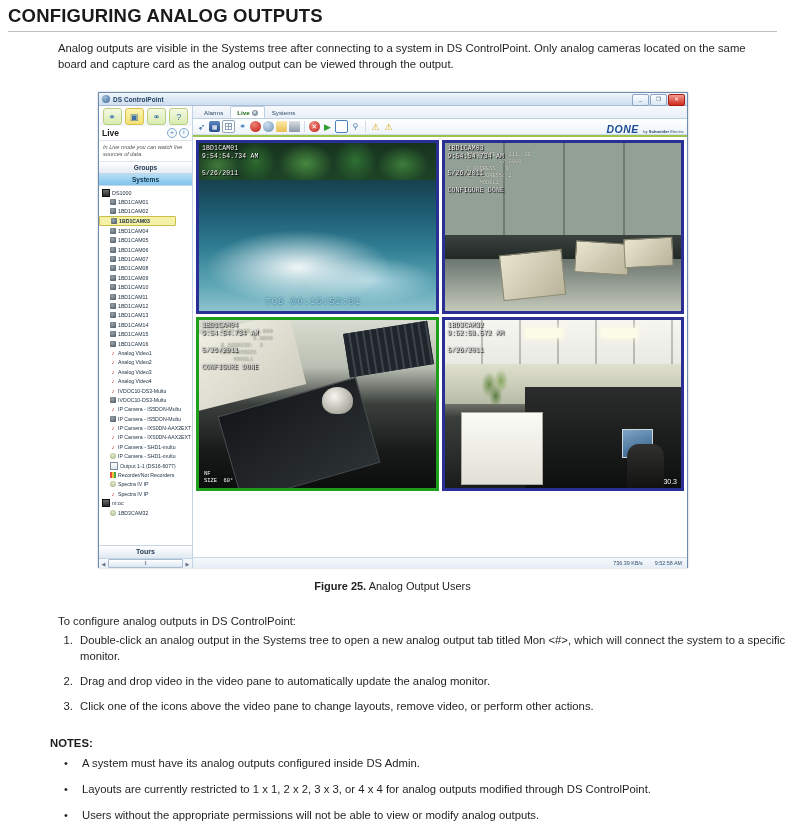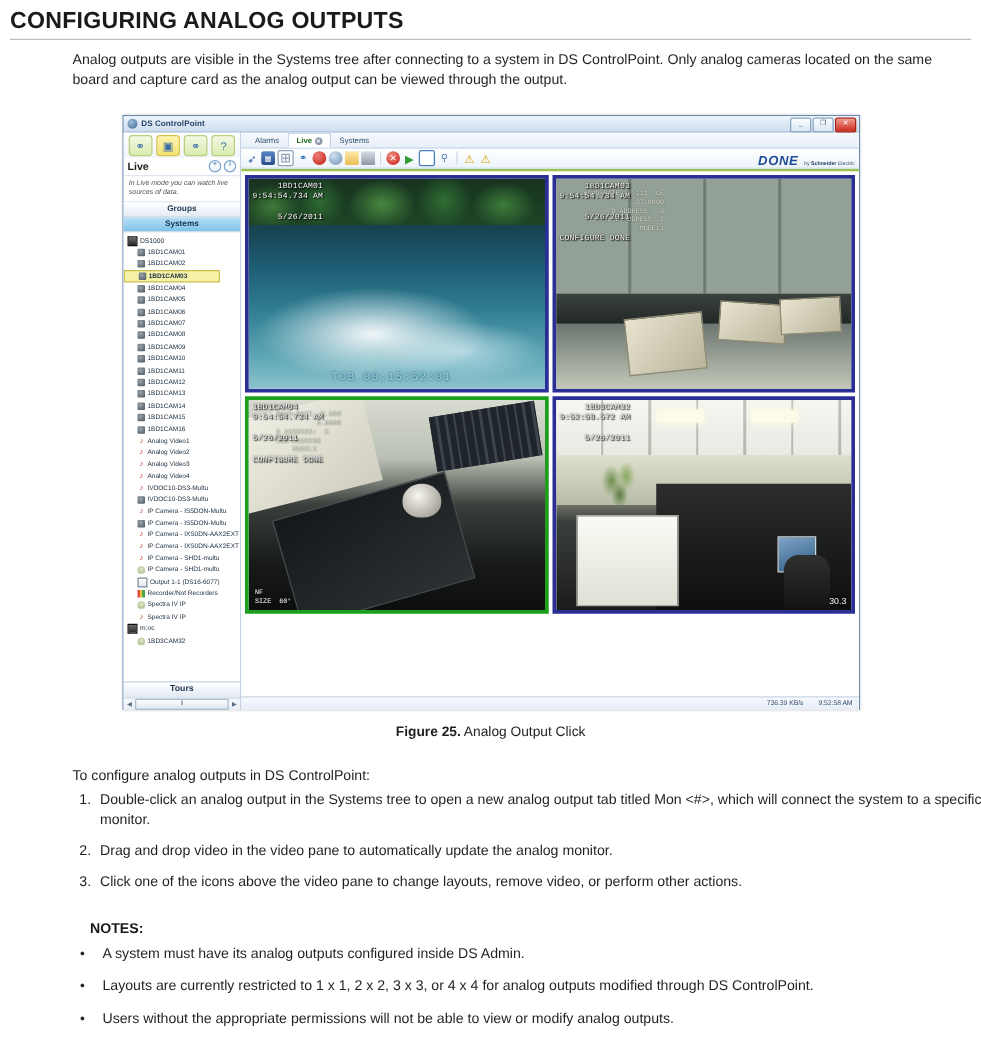--- a/index.html
+++ b/index.html
@@ -222,21 +222,21 @@
   .video-area{
     flex:1;background:#ffffff;padding:3px;box-sizing:border-box;
     display:flex;flex-direction:column;gap:3px;
     border-top:2px solid #9ec24e;
   }
   .vrow{display:flex;gap:3px;height:174px;}
   .vcell{
     flex:1;position:relative;overflow:hidden;
     box-sizing:border-box;
   }
-  .vcell.b-blue{border:3px solid #2a2f96;text-align:right;}
+  .vcell.b-blue{border:3px solid #2a2f96;}
   .vcell.b-green{border:3px solid #1d9e1d;}
   .vfeed{position:absolute;inset:0;}
   .osd{
     position:absolute;left:3px;top:2px;z-index:4;
     font-family:"Liberation Mono", monospace;
     font-size:6.4px;line-height:8.4px;color:#ffffff;
     text-shadow:0 0 1px #000,1px 1px 1px #000;
     letter-spacing:.2px;white-space:pre;
   }
   .osd2{
@@ -377,21 +377,21 @@
   .caption b{font-weight:bold;}
   .lead{
     position:absolute;left:58px;top:615px;font-size:11.3px;color:#231f20;
   }
   ol.steps{
     position:absolute;left:58px;top:632px;width:712px;margin:0;padding-left:18px;
     font-size:11.3px;line-height:16px;color:#231f20;
   }
   ol.steps li{margin-bottom:9px;padding-left:4px;}
   .notes-h{
-    position:absolute;left:72px;top:737px;font-size:11.3px;font-weight:bold;color:#1a1a1a;
+    position:absolute;left:50px;top:737px;font-size:11.3px;font-weight:bold;color:#1a1a1a;
   }
   ul.notes{
     position:absolute;left:58px;top:755px;width:712px;margin:0;padding-left:24px;
     font-size:11.3px;line-height:16px;color:#231f20;list-style:none;
   }
   ul.notes li{margin-bottom:10px;position:relative;}
   ul.notes li:before{
     content:"\2022";position:absolute;left:-18px;top:0;font-size:11px;color:#231f20;
   }
 </style>
@@ -697,21 +697,21 @@
       <div class="statusbar">
         <span>736.39 KB/s</span>
         <span>9:52:58 AM</span>
       </div>
     </div>
   </div>
 </div>
 
 <div class="caption">
   <b>Figure 25.</b>
-  <span>Analog Output Click</span>
+  <span>Analog Output Users</span>
 </div>
 
 <div class="lead">To configure analog outputs in DS ControlPoint:</div>
 
 <ol class="steps" id="steps-host">
     <li>Double-click an analog output in the Systems tree to open a new analog output tab titled Mon &lt;#&gt;, which will connect the system to a specific monitor.</li>
     <li>Drag and drop video in the video pane to automatically update the analog monitor.</li>
     <li>Click one of the icons above the video pane to change layouts, remove video, or perform other actions.</li>
   </ol>
 

